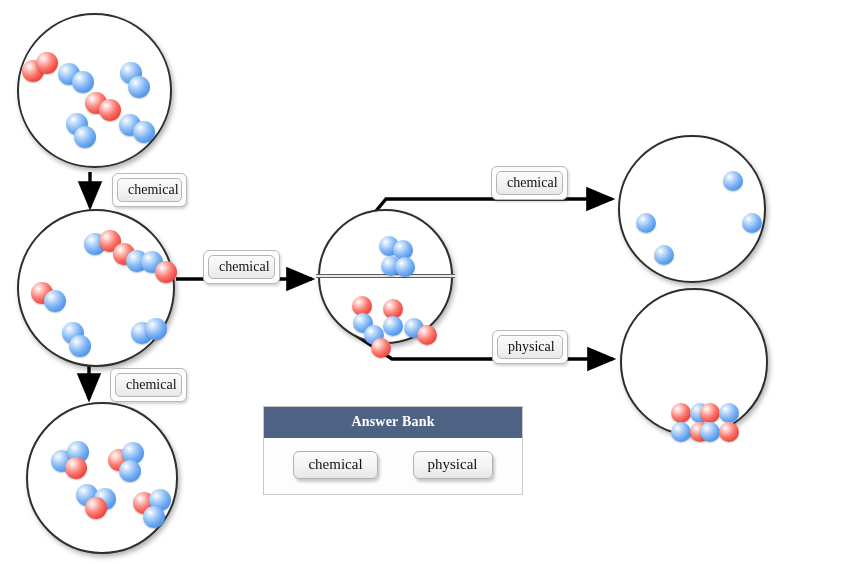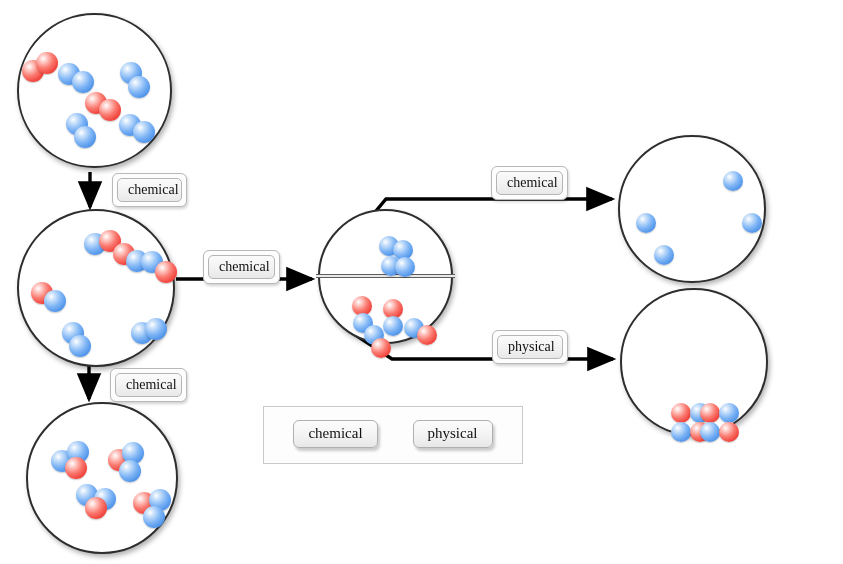--- a/index.html
+++ b/index.html
@@ -237,19 +237,20 @@
 
   <div class="slot" style="left:491px;top:166px;width:77px;">
     <span class="chip">chemical</span>
   </div>
 
   <div class="slot" style="left:492px;top:330px;width:76px;">
     <span class="chip">physical</span>
   </div>
 
   <div id="answer-bank">
+    <div class="bank-head">Answer Bank</div>
     <div class="bank-body">
       <div class="bank-chip">chemical</div>
       <div class="bank-chip">physical</div>
     </div>
   </div>
 
 </div>
 
 </body></html>

